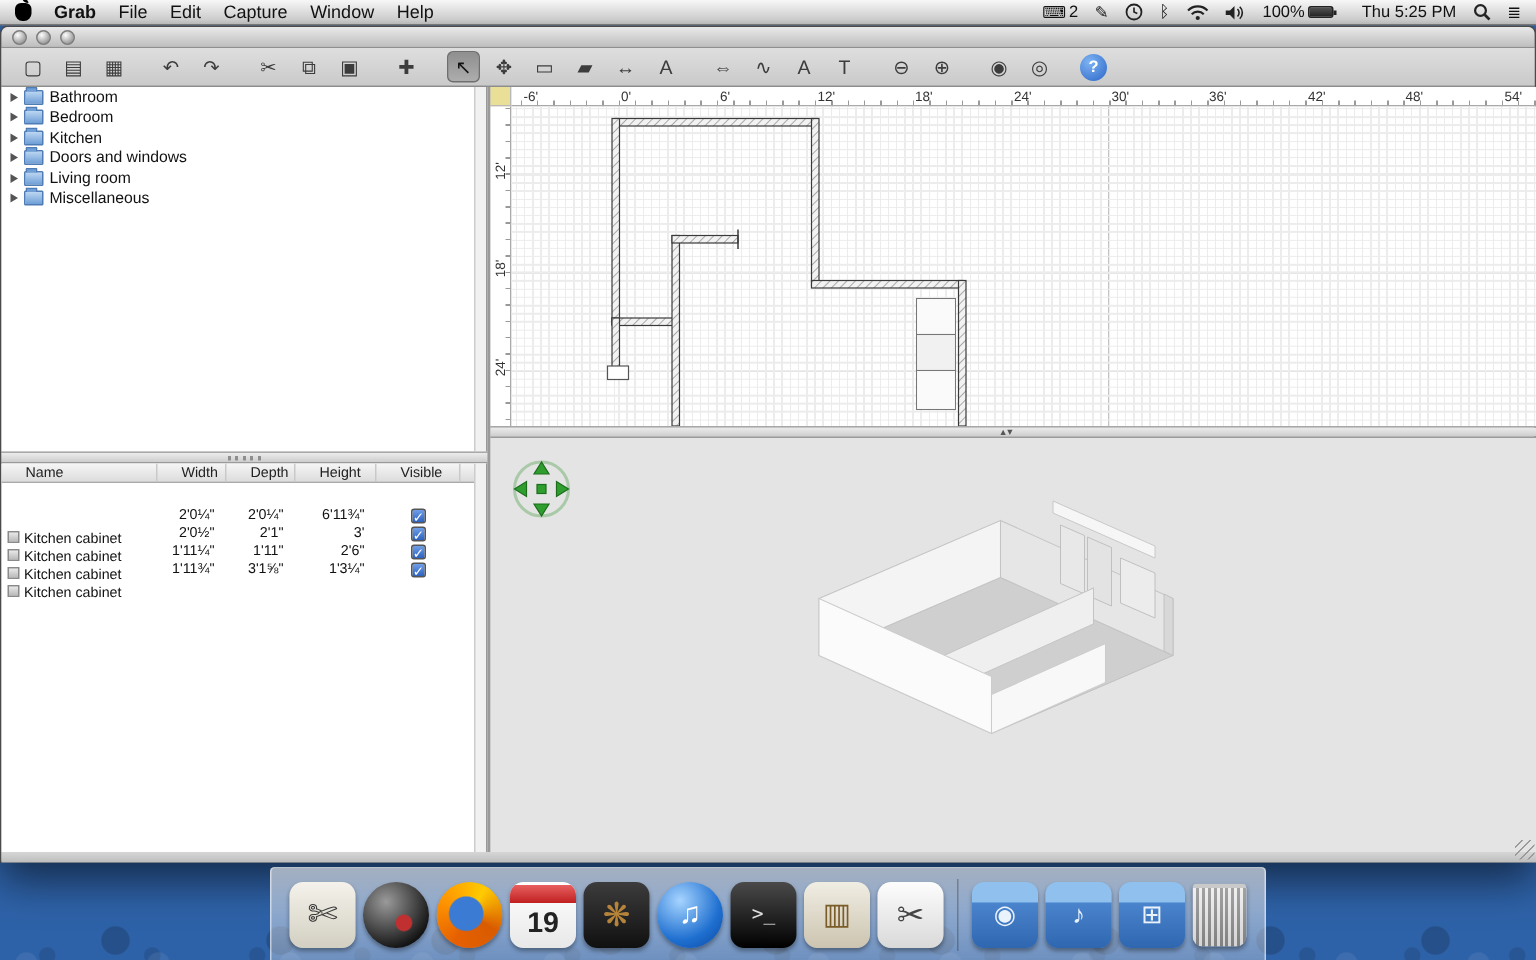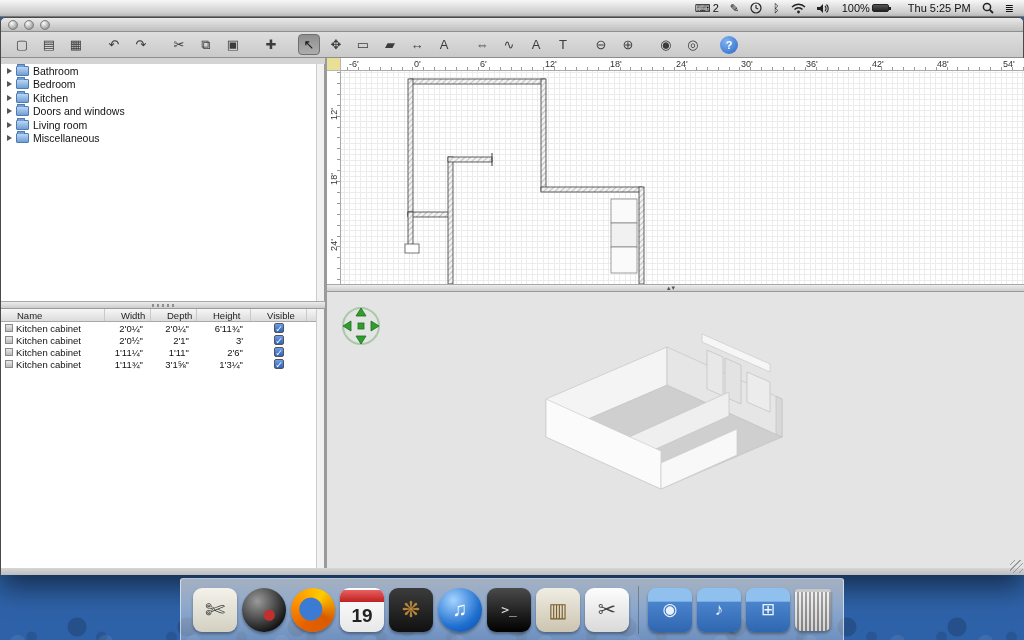--- a/index.html
+++ b/index.html
@@ -57,21 +57,21 @@
   .tb-btn {
     width:22px; height:21px; display:flex; align-items:center; justify-content:center;
     font-size:13px; color:#3c3c3c; border-radius:4px; cursor:default;
   }
   .tb-btn.sel { background:linear-gradient(#8f8f8f,#adadad); border:1px solid #6f6f6f; color:#111; }
   .tb-btn.help { background:radial-gradient(circle at 35% 30%, #7fb3f2, #2a66c8); color:#fff; border-radius:50%; width:18px; height:18px; font-weight:bold; font-size:11px; }
 
   
   .catalog {
     position:absolute; left:0; top:40px; width:324px; height:243px;
-    background:#fff; border-right:1px solid #9a9a9a; overflow:hidden; font-size:10.5px;margin-top:6px;
+    background:#fff; border-right:1px solid #9a9a9a; overflow:hidden; font-size:10.5px;
   }
   .tree-row { display:flex; align-items:center; gap:4px; height:13.5px; padding-left:6px; color:#111; }
   .disc { width:0; height:0; border-left:5px solid #555; border-top:3.5px solid transparent; border-bottom:3.5px solid transparent; }
   .folder-ic { width:13px; height:10px; background:linear-gradient(#bcd6f2,#6f9fd6); border:1px solid #4f7cb5; border-radius:1px; position:relative; }
   .folder-ic::before { content:""; position:absolute; top:-3px; left:0; width:6px; height:2px; background:#6f9fd6; border:1px solid #4f7cb5; border-bottom:none; border-radius:1px 1px 0 0; }
   .scroll-track { position:absolute; right:0; top:0; bottom:0; width:8px; background:#f1f1f1; border-left:1px solid #ccc; }
 
   .h-splitter {
     position:absolute; left:0; top:283px; width:324px; height:8px;
     background:linear-gradient(#ececec,#cdcdcd); border-top:1px solid #a8a8a8; border-bottom:1px solid #9a9a9a;
@@ -80,21 +80,21 @@
   .grip-dots { width:22px; height:3px; background:repeating-linear-gradient(90deg,#8f8f8f 0 2px, transparent 2px 5px); }
 
   .furn-table {
     position:absolute; left:0; top:291px; width:324px; height:259px;
     background:#fff; border-right:1px solid #9a9a9a; overflow:hidden; font-size:9.5px;
   }
   .ft-head, .ft-row { display:grid; grid-template-columns:104px 46px 46px 54px 56px; align-items:center; }
   .ft-head { height:13px; background:linear-gradient(#f6f6f6,#dcdcdc); border-bottom:1px solid #a9a9a9; color:#222; }
   .ft-head > div { padding-left:16px; border-right:1px solid #c9c9c9; height:100%; display:flex; align-items:center; }
   .ft-row { height:12px; color:#111; }
-  .cell-name { display:flex; align-items:center; gap:3px; padding-left:4px; }
+  .cell-name { display:flex; gap:3px; padding-left:4px;margin-top:32px; }
   .mini-ic { width:8px; height:8px; background:linear-gradient(#e9e9e9,#b9b9b9); border:1px solid #8a8a8a; }
   .num { text-align:right; padding-right:8px; }
   .viscell { display:flex; justify-content:center; }
   .chk { width:10px; height:10px; border:1px solid #555; border-radius:2px; background:linear-gradient(#6f9fe8,#2c62c0); color:#fff; font-size:9px; line-height:10px; text-align:center; }
   .chk::after { content:"✓"; }
 
   .v-divider { position:absolute; left:324px; top:40px; width:2px; height:510px; background:#9a9a9a; }
 
   
   .plan-corner { position:absolute; left:326px; top:40px; width:14px; height:13px; background:#eadf96; border-right:1px solid #b9b9b9; border-bottom:1px solid #b9b9b9; }
@@ -167,20 +167,29 @@
     width:36px; height:42px; border-radius:3px 3px 7px 7px;
     background:repeating-linear-gradient(90deg, rgba(255,255,255,.55) 0 2px, rgba(90,90,90,.45) 2px 4px), linear-gradient(#dedede,#9f9f9f);
     border-top:3px solid #c9c9c9; box-shadow:0 2px 3px rgba(0,0,0,.35);
   }
   .dock-sep { width:1px; height:48px; background:rgba(40,40,40,.35); margin:0 4px; }
 </style>
 </head>
 <body>
 
 <div class="menubar">
+  <div class="mb-left">
+    <span class="apple"></span>
+    <span class="mb-item mb-app">Grab</span>
+    <span class="mb-item">File</span>
+    <span class="mb-item">Edit</span>
+    <span class="mb-item">Capture</span>
+    <span class="mb-item">Window</span>
+    <span class="mb-item">Help</span>
+  </div>
   <div class="mb-right">
     <span class="st-ic">⌨<span>2</span></span>
     <span class="st-ic">✎</span>
     <span class="st-ic">
       <svg width="12" height="12" viewBox="0 0 12 12">
           <circle cx="6" cy="6" r="5" fill="none" stroke="#222" stroke-width="1.2"></circle>
           <path d="M6 3 L6 6 L8.2 7" fill="none" stroke="#222" stroke-width="1.1"></path>
         </svg>
     </span>
     <span class="st-ic">ᛒ</span>

